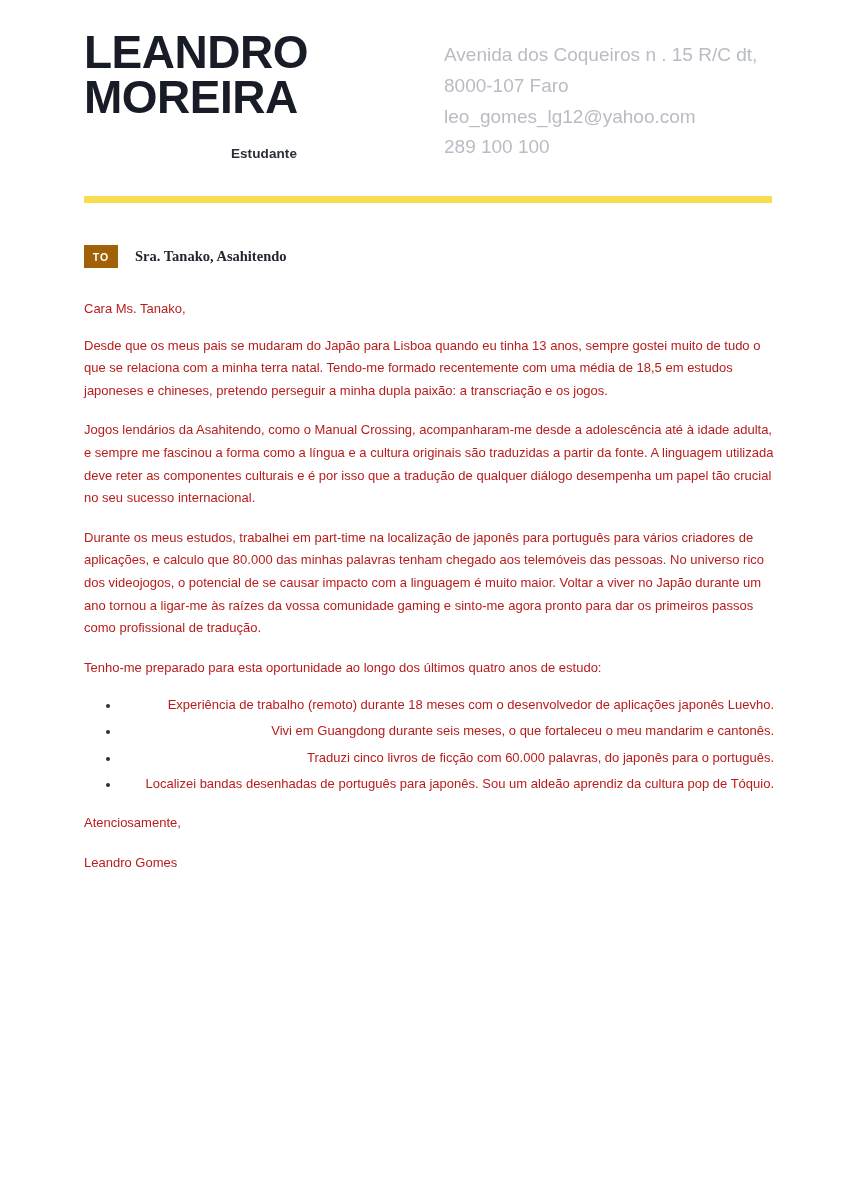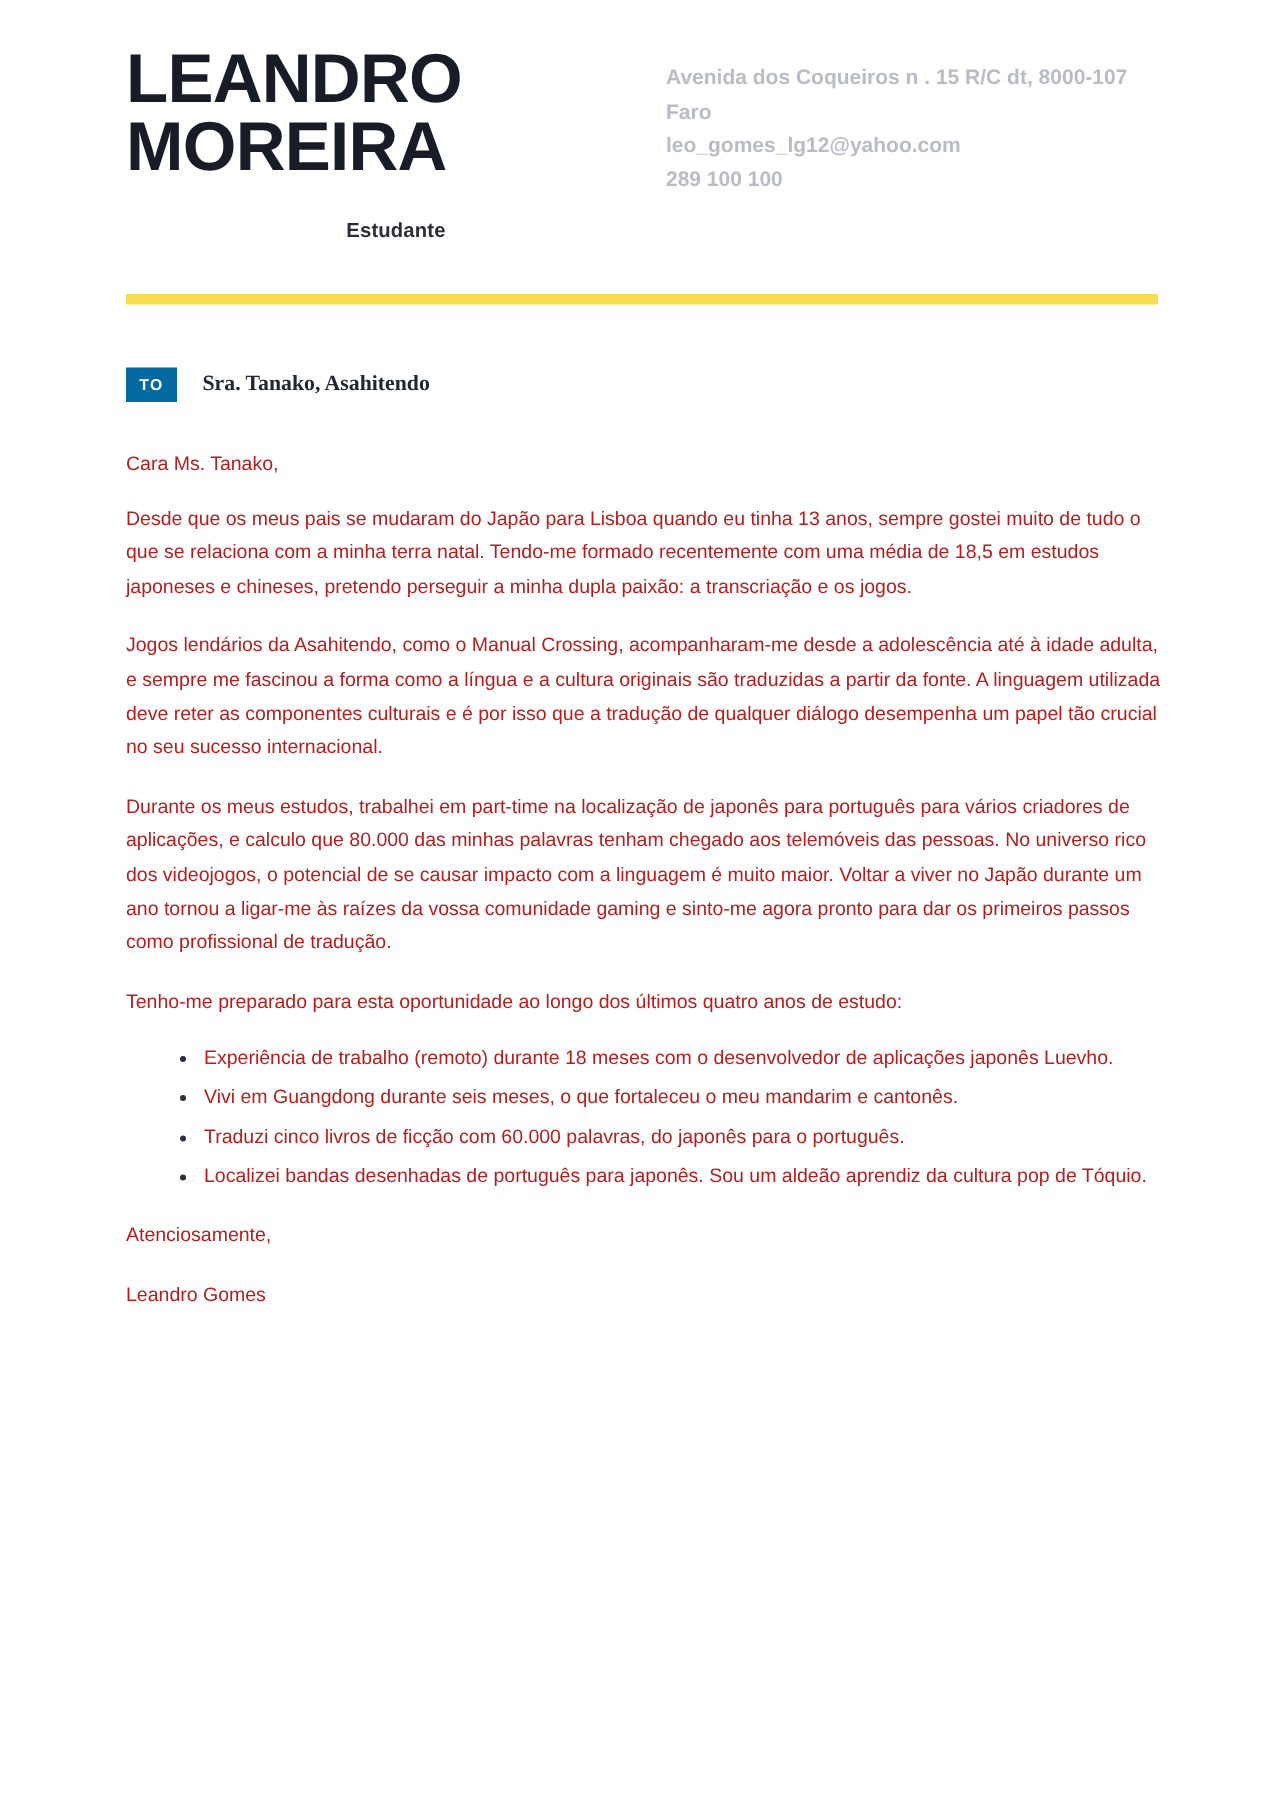--- a/index.html
+++ b/index.html
@@ -52,24 +52,23 @@
     font-size: 13.5px;
     font-weight: 700;
     color: #2a2e38;
     letter-spacing: 0.1px;
     text-align: center;
   }
   .contact {
     width: 330px;
     flex: 0 0 auto;
     padding-top: 10px;
-    font-size: 14px;
+    font-size: 19px;
     line-height: 1.62;
     color: #b9bcc4;
-    font-weight: bold;
   }
   .contact div {
     white-space: normal;
   }
 
   
   .rule {
     position: absolute;
     left: 84px;
     top: 196px;
@@ -85,21 +84,21 @@
     top: 245px;
     display: flex;
     align-items: center;
   }
   .to-badge {
     display: inline-flex;
     align-items: center;
     justify-content: center;
     width: 34px;
     height: 23px;
-    background: #0369a1;
+    background: #a16207;
     color: #ffffff;
     font-size: 10.5px;
     font-weight: 700;
     letter-spacing: 1px;
     text-transform: uppercase;
   }
   .recipient-name {
     margin-left: 17px;
     font-size: 14.5px;
     font-weight: 700;
@@ -123,21 +122,22 @@
   .body p.tight {
     margin-bottom: 14px;
   }
   .body ul {
     margin: 0 0 16px 0;
     padding-left: 36px;
     list-style: none;
   }
   .body ul li {
     position: relative;
-    margin: 0 0 4px 16px;
+    margin: 0 0 4px 2px;
+    text-align: right;
   }
   .body ul li::before {
     content: "";
     position: absolute;
     left: -16px;
     top: 10px;
     width: 4px;
     height: 4px;
     border-radius: 50%;
     background: #2b2f38;

